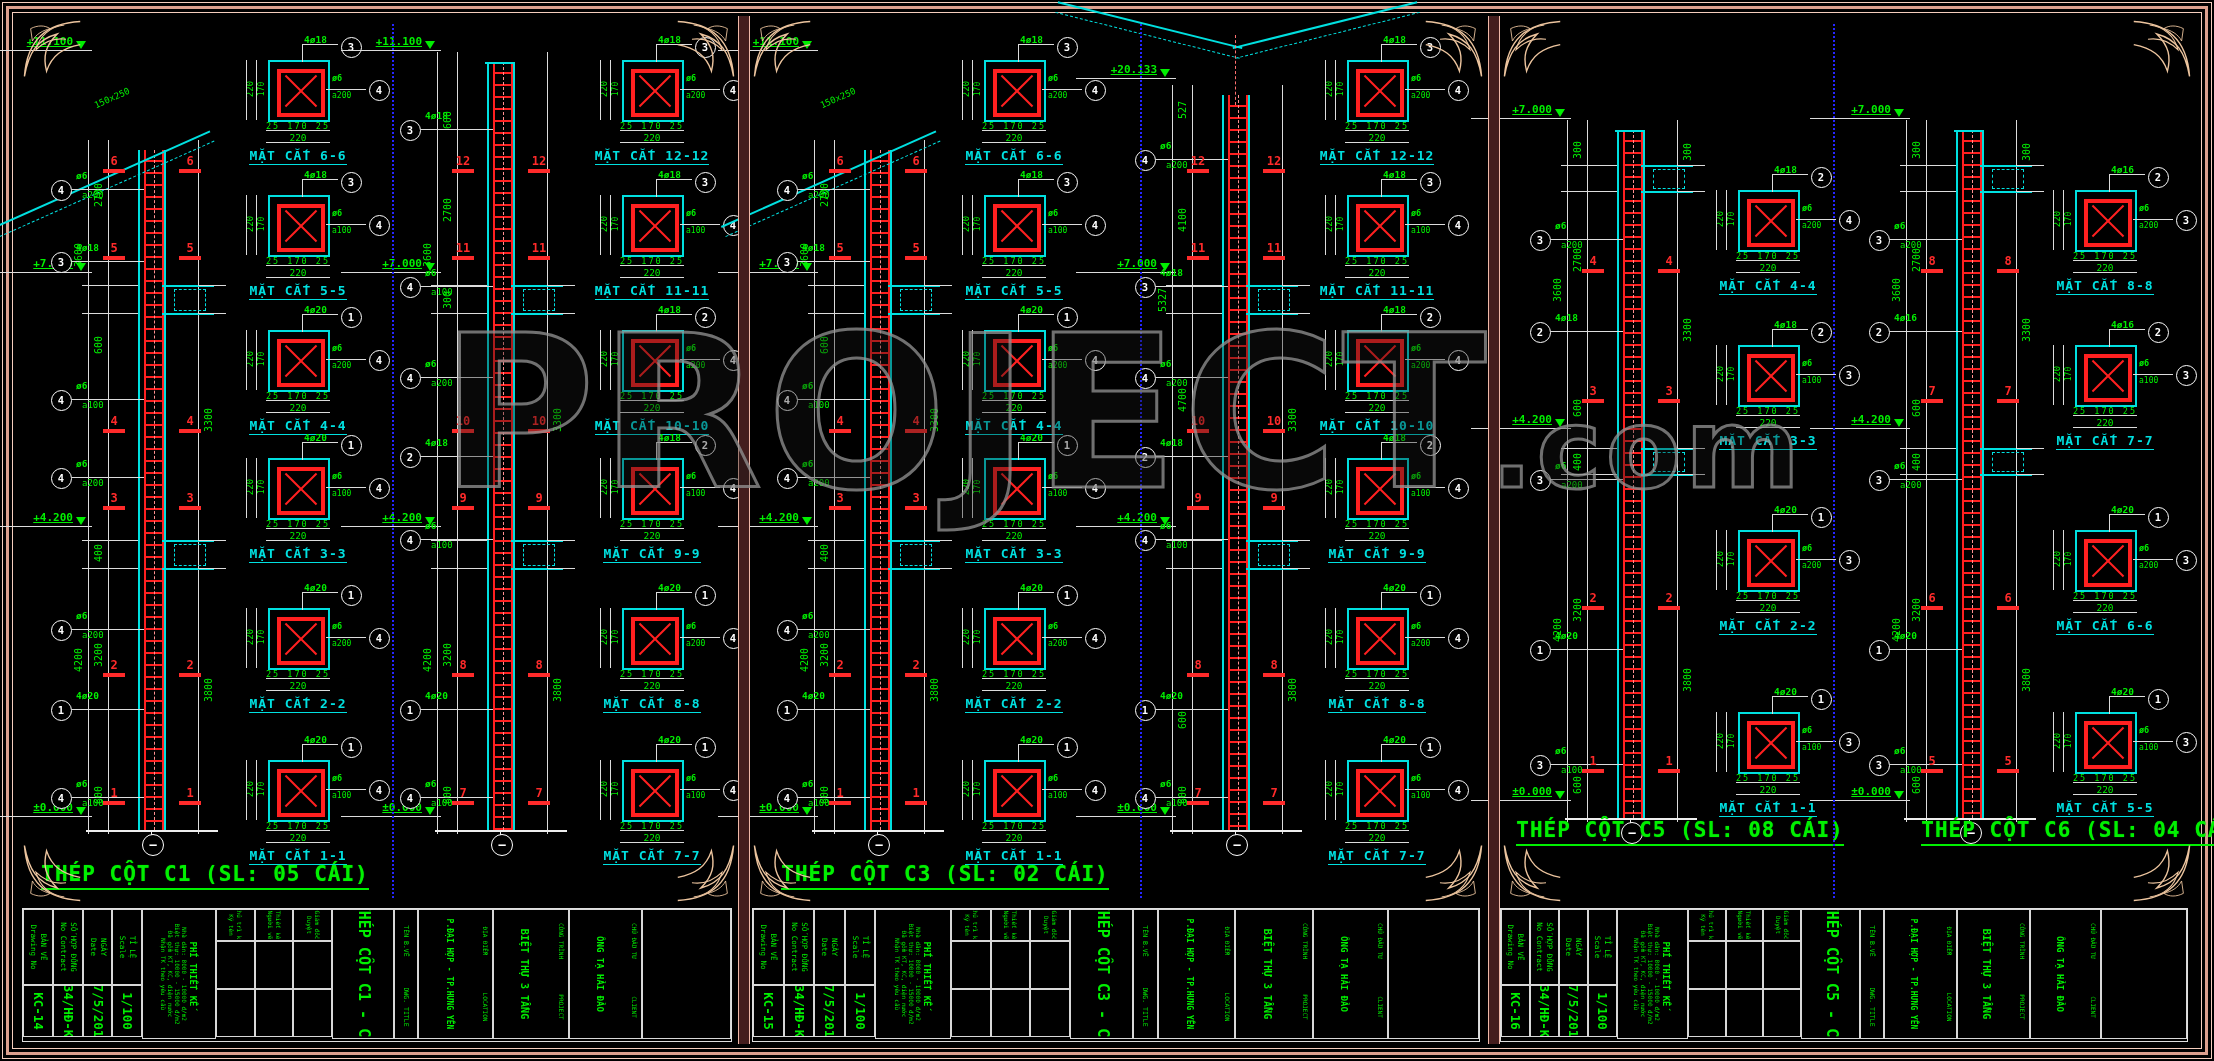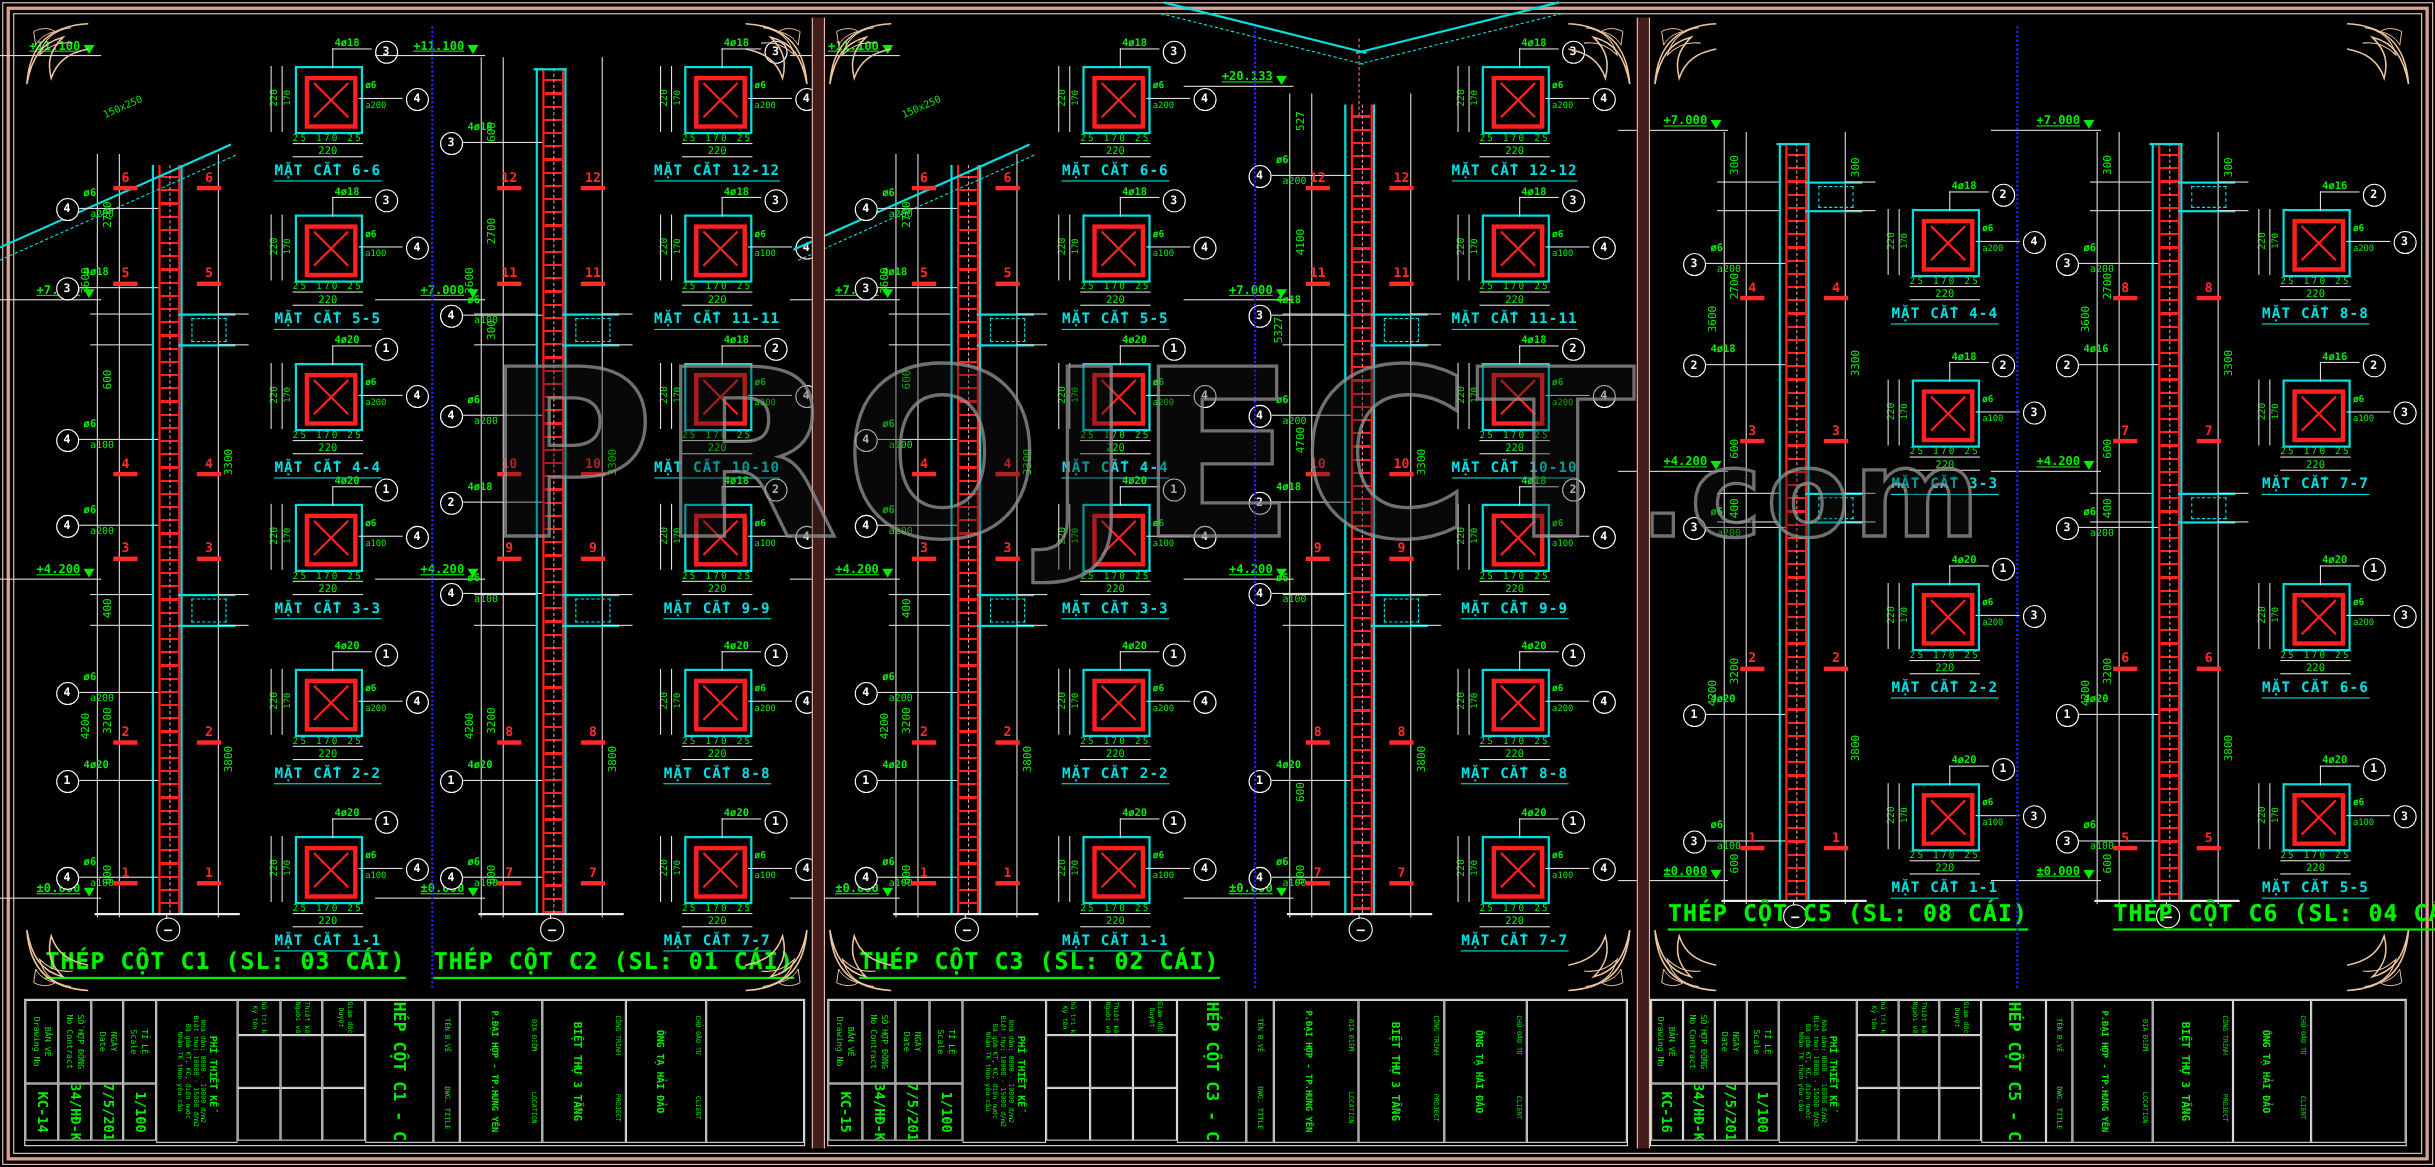--- a/index.html
+++ b/index.html
@@ -279,21 +279,21 @@
       <div style="position: absolute; left: 304px; top: 734px; width: 46px; color: rgb(0, 239, 0); font-size: 9.5px; font-weight: bold; white-space: nowrap;">4ø20</div>
       <div class="circ" style="position: absolute; left: 340.5px; top: 736.5px; width: 19px; height: 19px; font-size: 10.5px;">1</div>
       <div style="position: absolute; left: 326px; top: 789px; width: 40px; height: 1px; background: rgb(220, 220, 220);"></div>
       <div style="position: absolute; left: 332px; top: 774px; width: 40px; color: rgb(0, 239, 0); font-size: 8.5px; font-weight: bold; line-height: 9px;">ø6</div>
       <div style="position: absolute; left: 332px; top: 791px; width: 40px; color: rgb(0, 239, 0); font-size: 8px; line-height: 9px;">a100</div>
       <div class="circ" style="position: absolute; left: 368.5px; top: 779.5px; width: 19px; height: 19px; font-size: 10.5px;">4</div>
       <div style="position: absolute; left: 223px; top: 848px; width: 150px; display: flex; justify-content: center;">
         <div class="seclabel" style="position: static; font-size: 13px;">MẶT CẮT 1-1</div>
       </div>
       <div style="position: absolute; left: 25px; top: 862px; width: 360px; display: flex; justify-content: center;">
-        <div class="paneltitle" style="position: static;">THÉP CỘT C1 (SL: 03 CÁI)</div>
+        <div class="paneltitle" style="position: static;">THÉP CỘT C1 (SL: 05 CÁI)</div>
       </div>
       <div style="position: absolute; left: 437px; top: 52px; width: 1px; height: 782px; background: rgb(220, 220, 220);"></div>
       <div style="position: absolute; left: 457px; top: 52px; width: 1px; height: 782px; background: rgb(220, 220, 220);"></div>
       <div style="position: absolute; left: 547px; top: 52px; width: 1px; height: 782px; background: rgb(220, 220, 220);"></div>
       <div style="position: absolute; left: 487px; top: 62px; width: 2px; height: 768px; background: rgb(0, 224, 224);"></div>
       <div style="position: absolute; left: 513px; top: 62px; width: 2px; height: 768px; background: rgb(0, 224, 224);"></div>
       <div style="position: absolute; left: 493px; top: 62px; width: 16px; height: 768px; border-left: 2px solid rgb(255, 32, 32); border-right: 2px solid rgb(255, 32, 32); background: repeating-linear-gradient(transparent 0px, transparent 10px, rgb(255, 32, 32) 10px, rgb(255, 32, 32) 12px);">
         <div style="position: absolute; left: 50%; top: 0px; width: 0px; height: 100%; border-left: 1px dashed rgb(255, 144, 144);"></div>
       </div>
       <div style="position: absolute; left: 485px; top: 62px; width: 30px; height: 2px; background: rgb(0, 224, 224);"></div>
@@ -528,23 +528,20 @@
       <div style="position: absolute; left: 656px; top: 744px; width: 1px; height: 18px; background: rgb(220, 220, 220);"></div>
       <div style="position: absolute; left: 656px; top: 744px; width: 36px; height: 1px; background: rgb(220, 220, 220);"></div>
       <div style="position: absolute; left: 658px; top: 734px; width: 46px; color: rgb(0, 239, 0); font-size: 9.5px; font-weight: bold; white-space: nowrap;">4ø20</div>
       <div class="circ" style="position: absolute; left: 694.5px; top: 736.5px; width: 19px; height: 19px; font-size: 10.5px;">1</div>
       <div style="position: absolute; left: 680px; top: 789px; width: 40px; height: 1px; background: rgb(220, 220, 220);"></div>
       <div style="position: absolute; left: 686px; top: 774px; width: 40px; color: rgb(0, 239, 0); font-size: 8.5px; font-weight: bold; line-height: 9px;">ø6</div>
       <div style="position: absolute; left: 686px; top: 791px; width: 40px; color: rgb(0, 239, 0); font-size: 8px; line-height: 9px;">a100</div>
       <div class="circ" style="position: absolute; left: 722.5px; top: 779.5px; width: 19px; height: 19px; font-size: 10.5px;">4</div>
       <div style="position: absolute; left: 577px; top: 848px; width: 150px; display: flex; justify-content: center;">
         <div class="seclabel" style="position: static; font-size: 13px;">MẶT CẮT 7-7</div>
-      </div>
-      <div style="position: absolute; left: 378px; top: 862px; width: 360px; display: flex; justify-content: center;">
-        <div class="paneltitle" style="position: static;">THÉP CỘT C2 (SL: 01 CÁI)</div>
       </div>
       <div class="tbox" style="position: absolute; left: 22px; top: 908px; width: 710px; height: 134px;">
         <div style="display: flex; flex-direction: column; flex: 0 0 auto;">
           <div class="tcell" style="width: 29.8319px; height: 76px; flex: 0 0 auto;">
             <div style="position: absolute; left: 50%; top: 50%; transform: translate(-50%, -50%) rotate(90deg); display: flex; flex-direction: column; align-items: center; justify-content: center; white-space: nowrap; color: rgb(0, 239, 0); font-size: 7.5px; line-height: 9.5px; text-align: center;">
               <div>BẢN VẼ</div>
               <div>Drawing No</div>
             </div>
           </div>
           <div class="tcell" style="width: 29.8319px; height: 52px; flex: 0 0 auto;">

